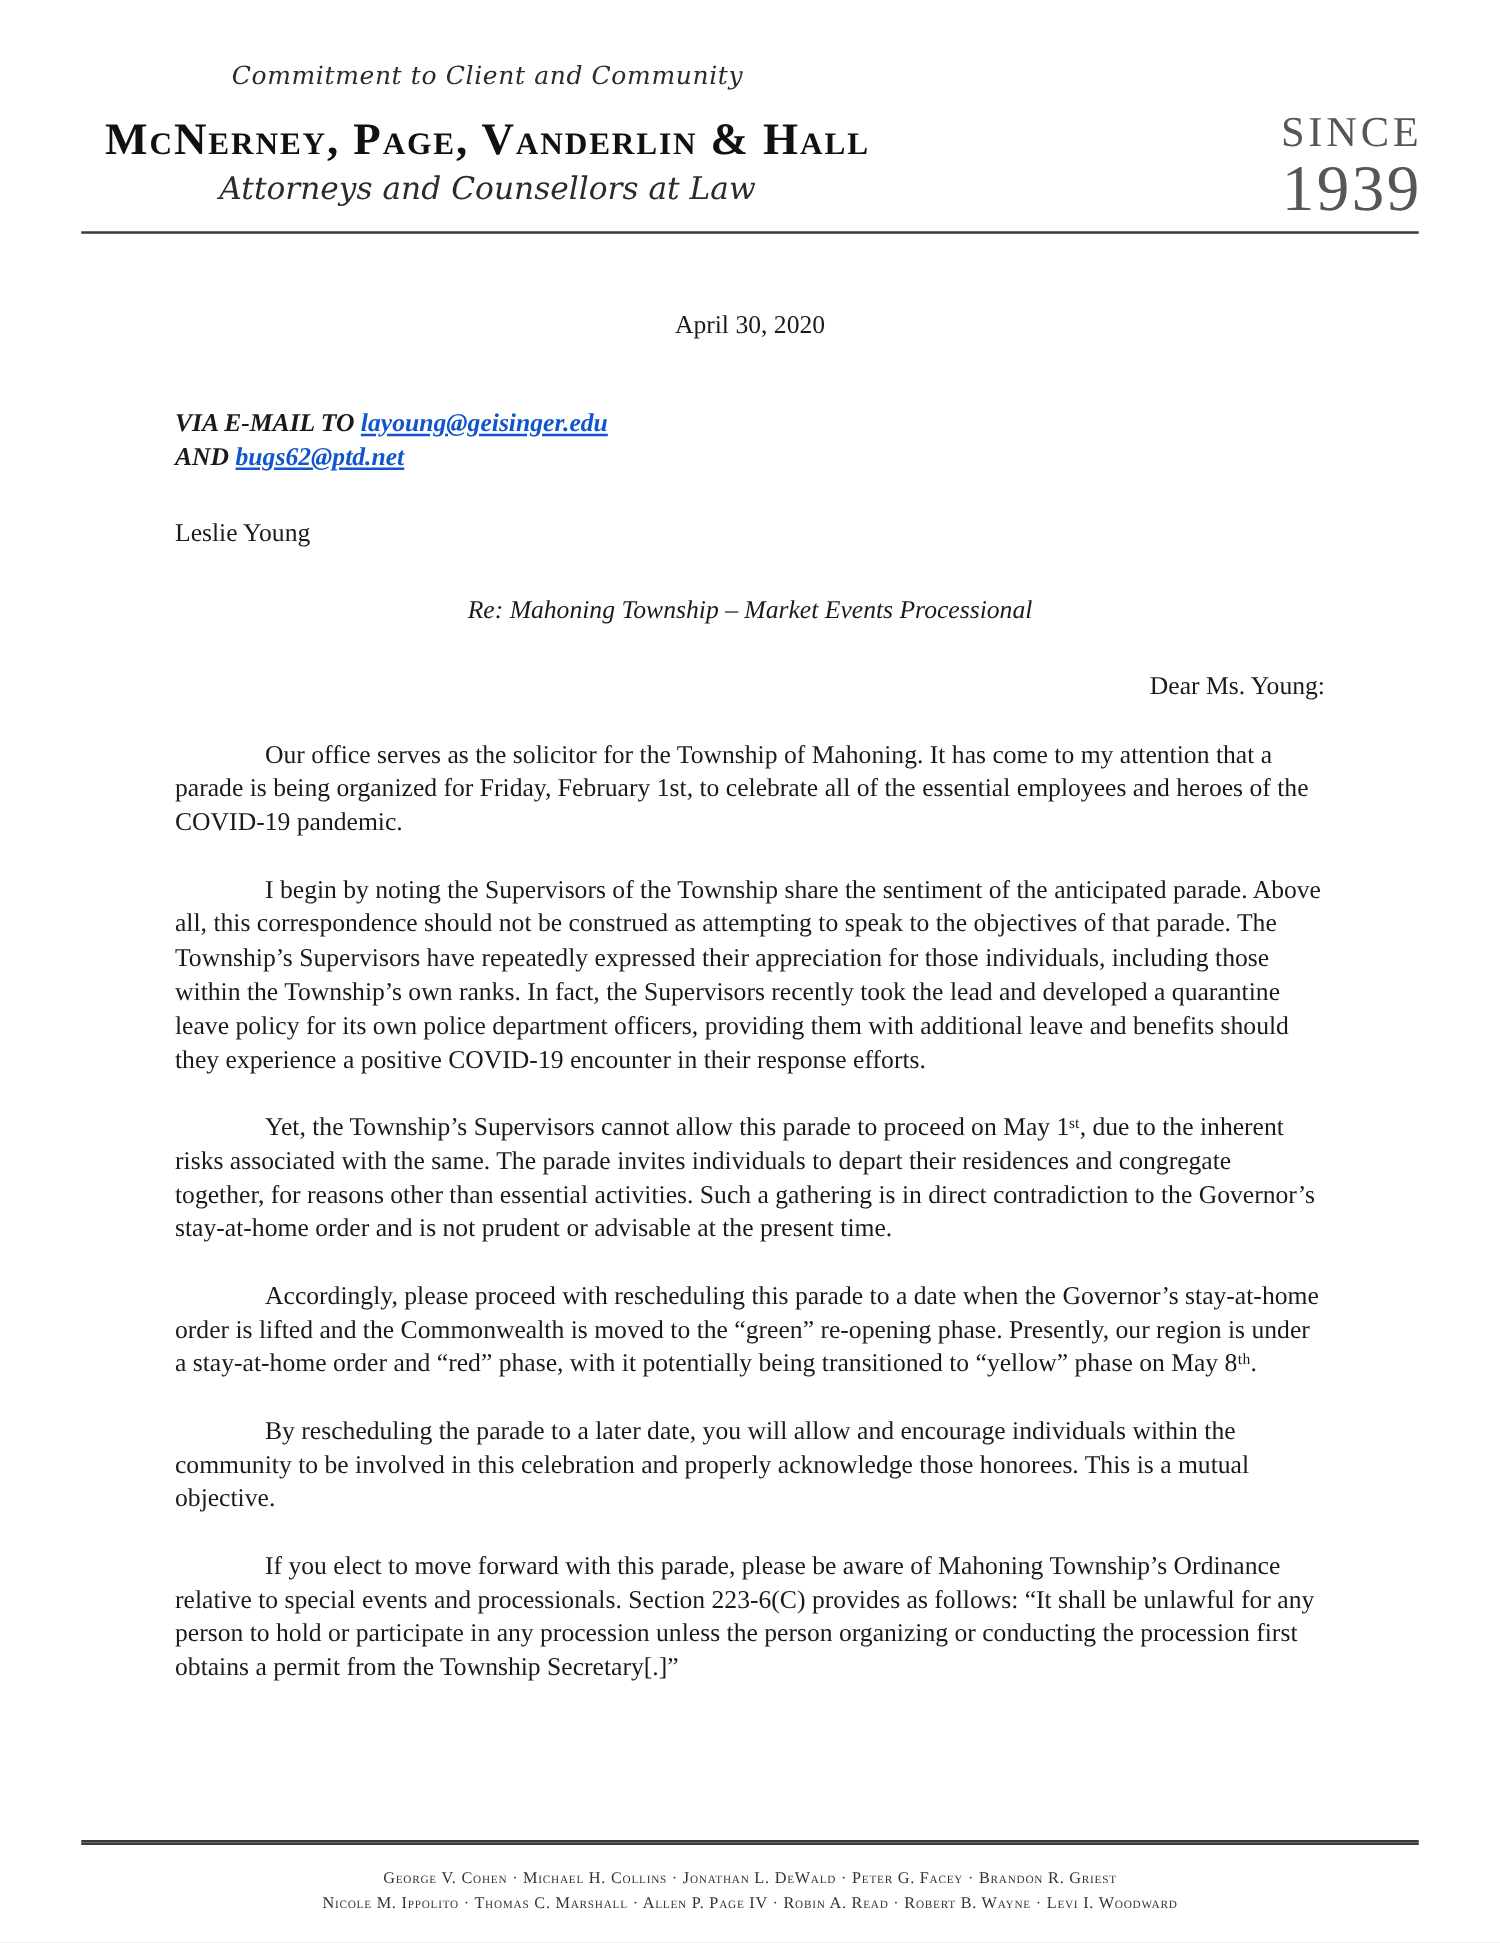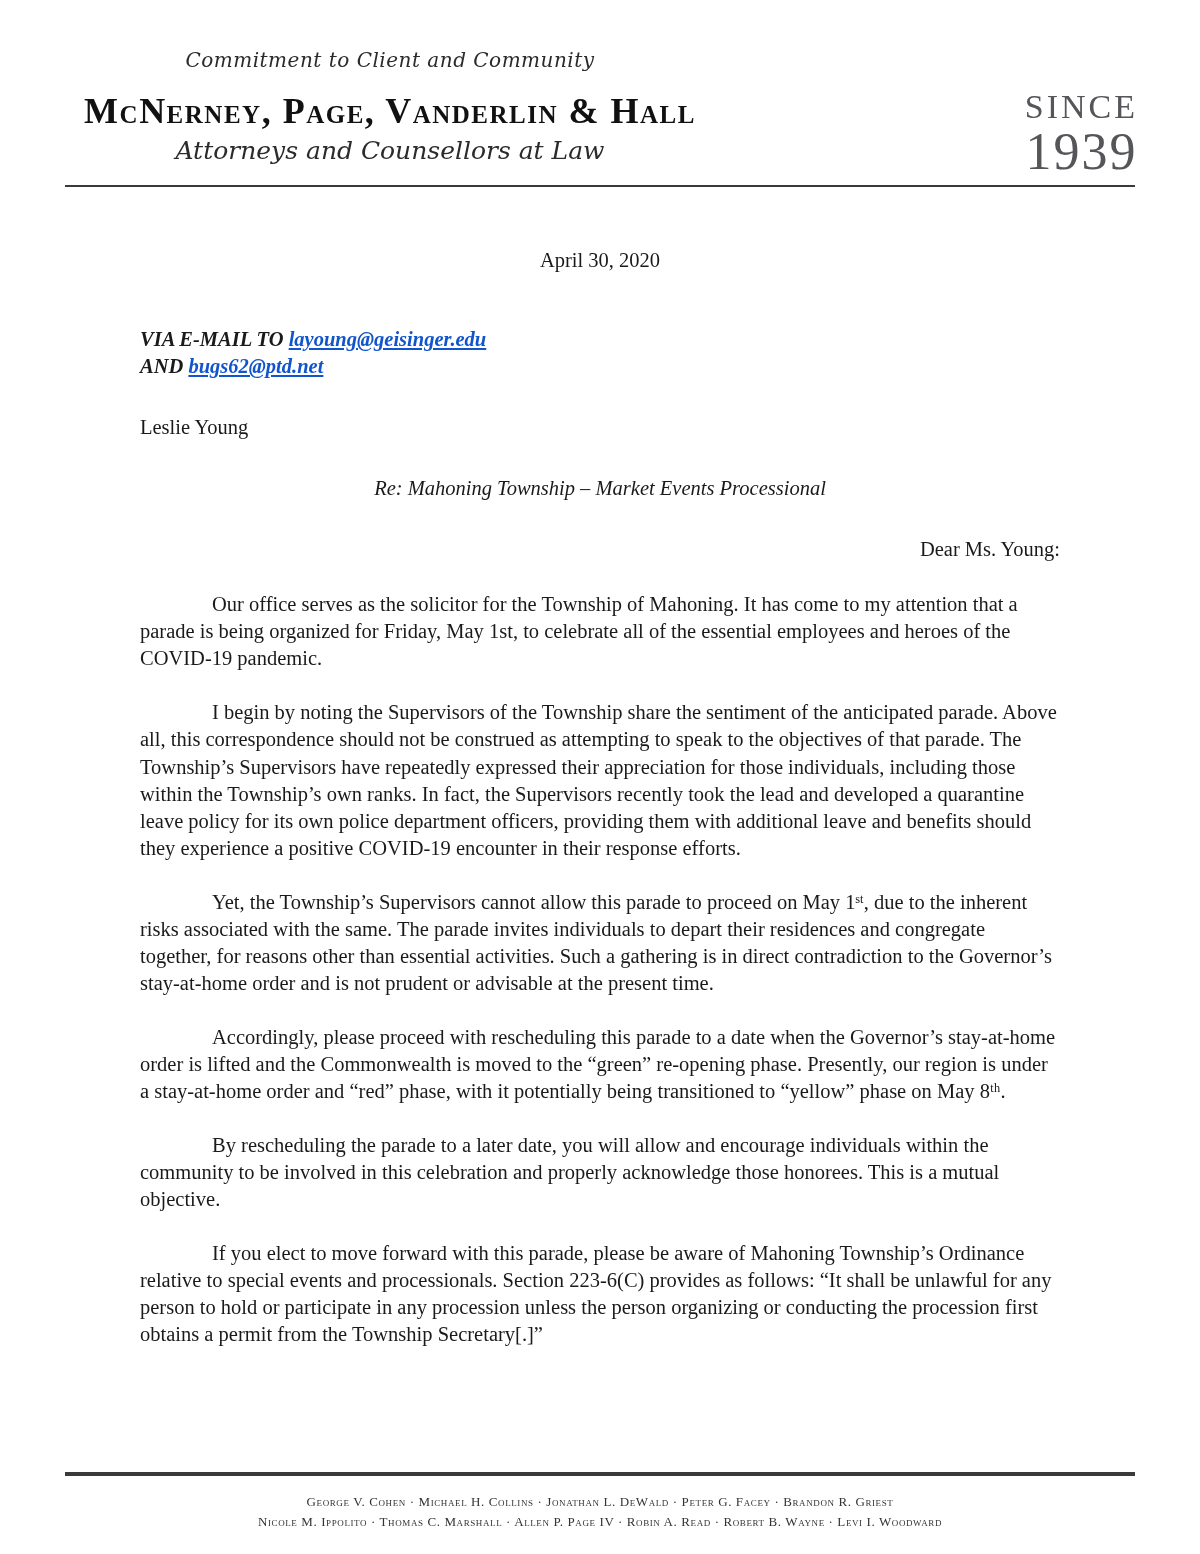--- a/index.html
+++ b/index.html
@@ -168,21 +168,21 @@
       <p class="via-line"><span>AND </span><a href="#" class="email-link">bugs62@ptd.net</a></p>
     </div>
 
     <div class="recipient">Leslie Young</div>
 
     <div class="re-line">Re:  Mahoning Township – Market Events Processional</div>
 
     <div class="salutation">Dear Ms. Young:</div>
 
     <div>
-        <p class="para">Our office serves as the solicitor for the Township of Mahoning.  It has come to my attention that a parade is being organized for Friday, May 1st, to celebrate all of the essential employees and heroes of the COVID-19 pandemic.</p>
+        <p class="para">Our office serves as the solicitor for the Township of Mahoning.  It has come to my attention that a parade is being organized for Friday, February 1st, to celebrate all of the essential employees and heroes of the COVID-19 pandemic.</p>
         <p class="para">I begin by noting the Supervisors of the Township share the sentiment of the anticipated parade.  Above all, this correspondence should not be construed as attempting to speak to the objectives of that parade.  The Township’s Supervisors have repeatedly expressed their appreciation for those individuals, including those within the Township’s own ranks.  In fact, the Supervisors recently took the lead and developed a quarantine leave policy for its own police department officers, providing them with additional leave and benefits should they experience a positive COVID-19 encounter in their response efforts.</p>
         <p class="para">Yet, the Township’s Supervisors cannot allow this parade to proceed on May 1ˢᵗ, due to the inherent risks associated with the same.  The parade invites individuals to depart their residences and congregate together, for reasons other than essential activities.  Such a gathering is in direct contradiction to the Governor’s stay-at-home order and is not prudent or advisable at the present time.</p>
         <p class="para">Accordingly, please proceed with rescheduling this parade to a date when the Governor’s stay-at-home order is lifted and the Commonwealth is moved to the “green” re-opening phase.  Presently, our region is under a stay-at-home order and “red” phase, with it potentially being transitioned to “yellow” phase on May 8ᵗʰ.</p>
         <p class="para">By rescheduling the parade to a later date, you will allow and encourage individuals within the community to be involved in this celebration and properly acknowledge those honorees.   This is a mutual objective.</p>
         <p class="para">If you elect to move forward with this parade, please be aware of Mahoning Township’s Ordinance relative to special events and processionals.  Section 223-6(C) provides as follows: “It shall be unlawful for any person to hold or participate in any procession unless the person organizing or conducting the procession first obtains a permit from the Township Secretary[.]”</p>
       </div>
   </div>
 
   <div class="footer">
     <hr class="footer-rule">

